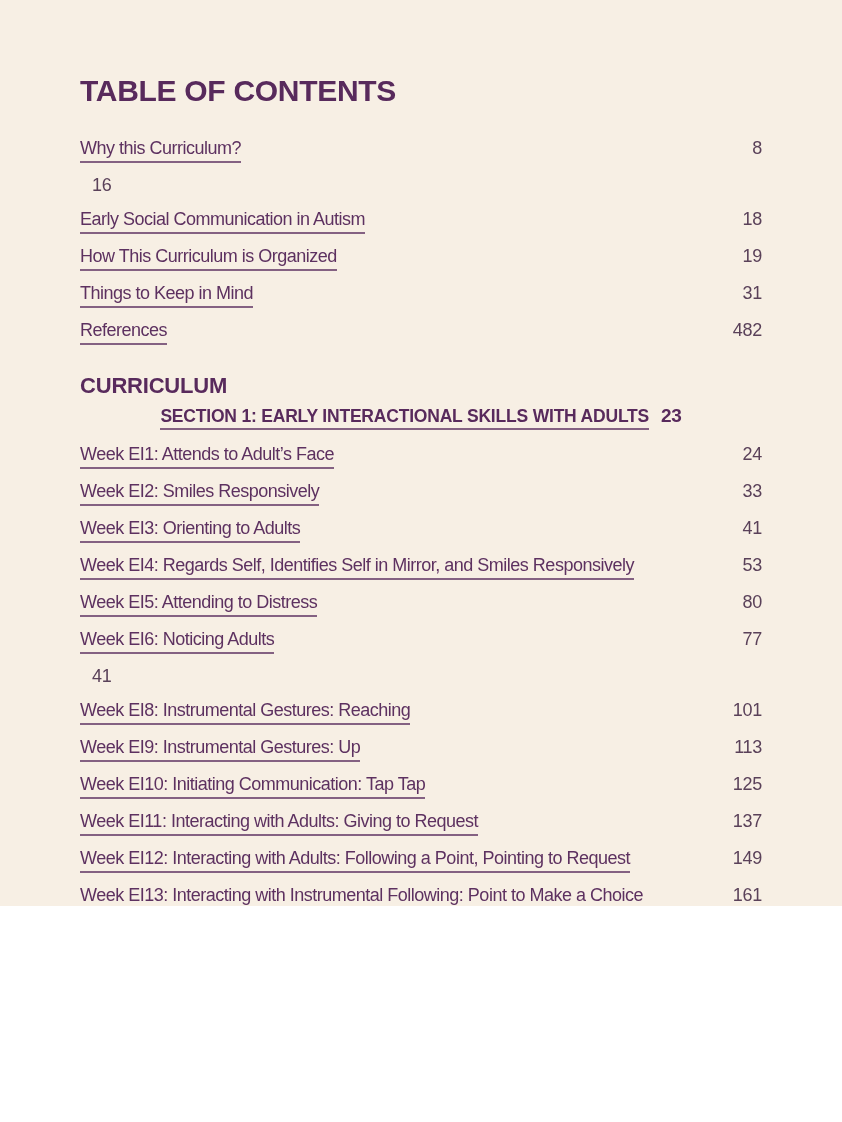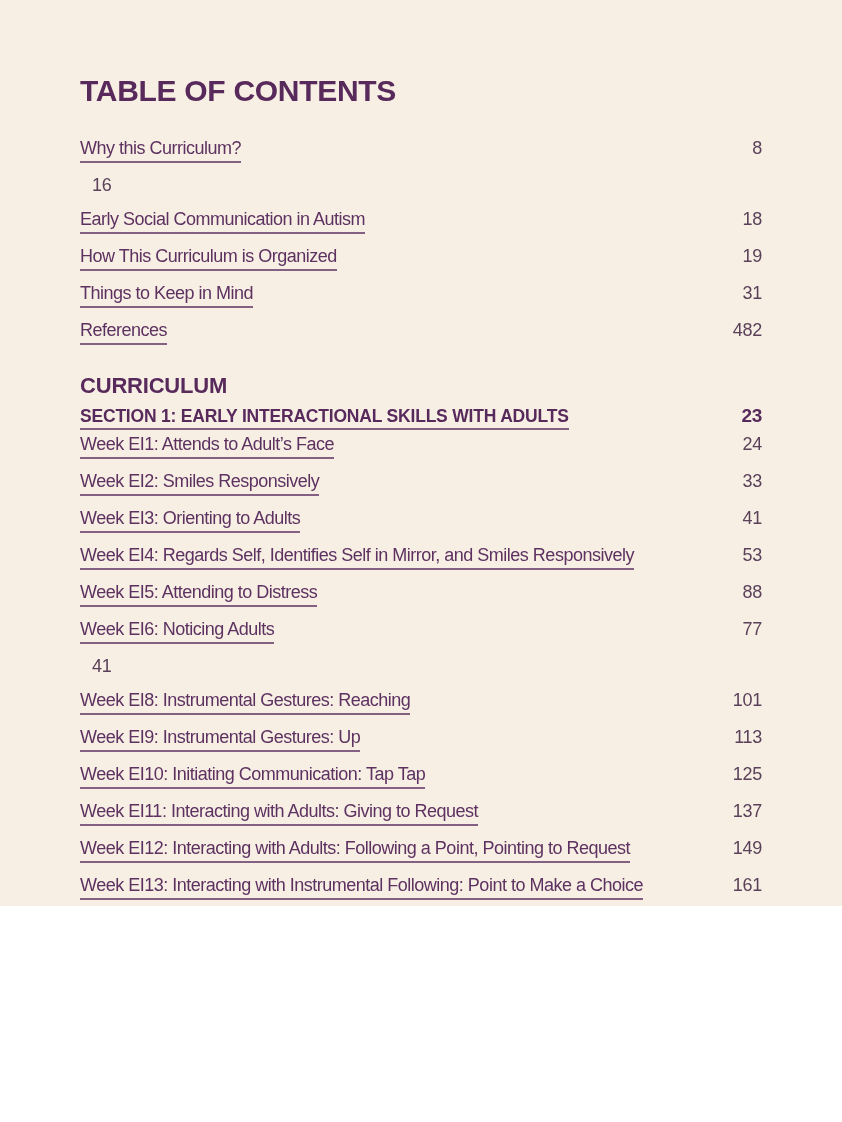--- a/index.html
+++ b/index.html
@@ -44,21 +44,22 @@
     font-weight:bold;
     letter-spacing:-0.2px;
     line-height:26px;
   }
   .entry-row{
     line-height:24px;
     margin-bottom:10px;
   }
   .sub-row{
     line-height:22px;
-    margin-bottom:2px;
+    margin-bottom:12px;
+    justify-content:center;
   }
   a.link{
     color:var(--link);
     font-size:18px;
     letter-spacing:-0.5px;
     text-decoration:none;
     border-bottom:2px solid var(--underline);
     padding-bottom:1px;
     cursor:pointer;
   }
@@ -153,21 +154,21 @@
     <span class="pg">41</span>
   </div>
 
   <div class="row entry-row">
     <a class="link">Week EI4: Regards Self, Identifies Self in Mirror, and Smiles Responsively</a>
     <span class="pg">53</span>
   </div>
 
   <div class="row entry-row">
     <a class="link">Week EI5: Attending to Distress</a>
-    <span class="pg">88</span>
+    <span class="pg">80</span>
   </div>
 
   <div class="row entry-row">
     <a class="link">Week EI6: Noticing Adults</a>
     <span class="pg">77</span>
   </div>
 
   <div class="row entry-row">
     <span class="pg">41</span>
   </div>

